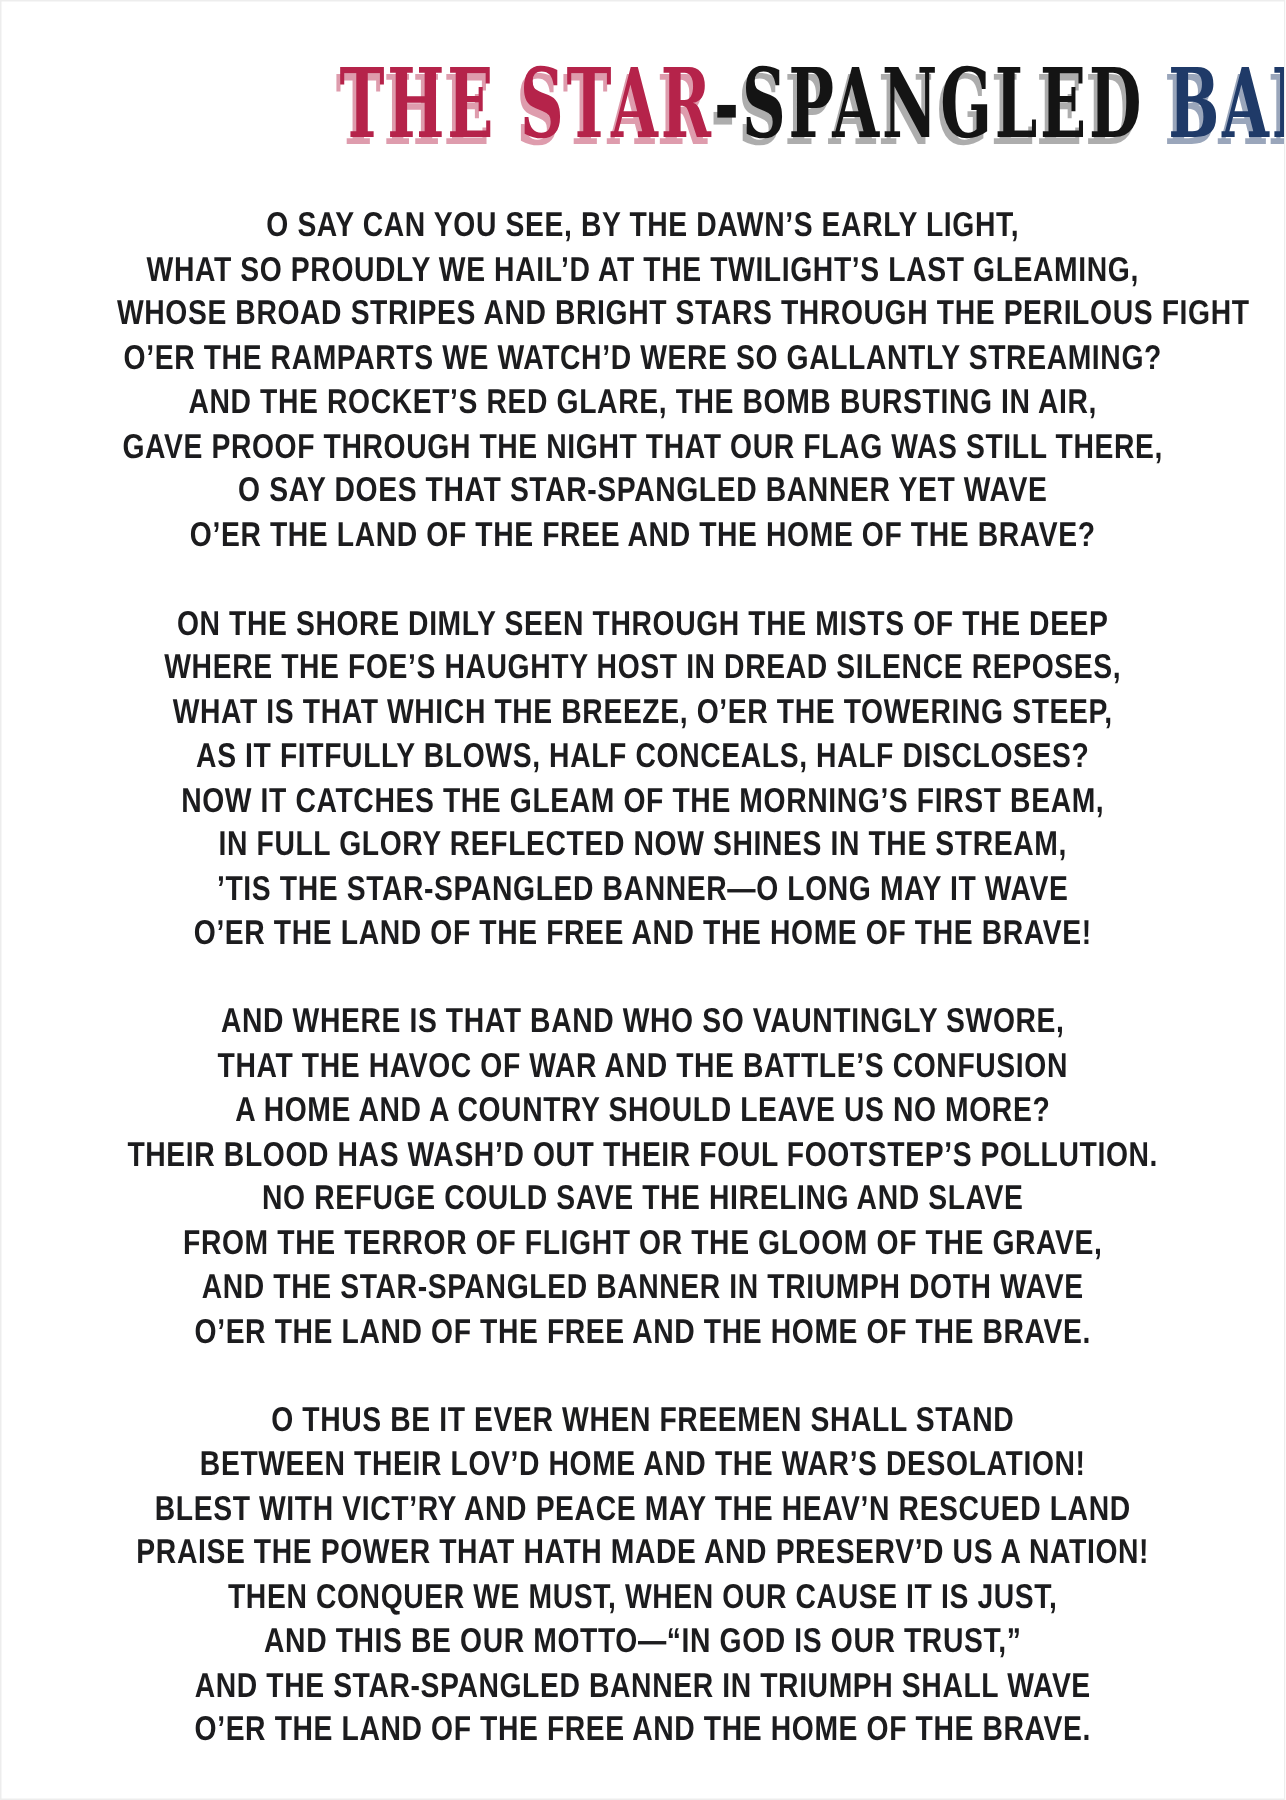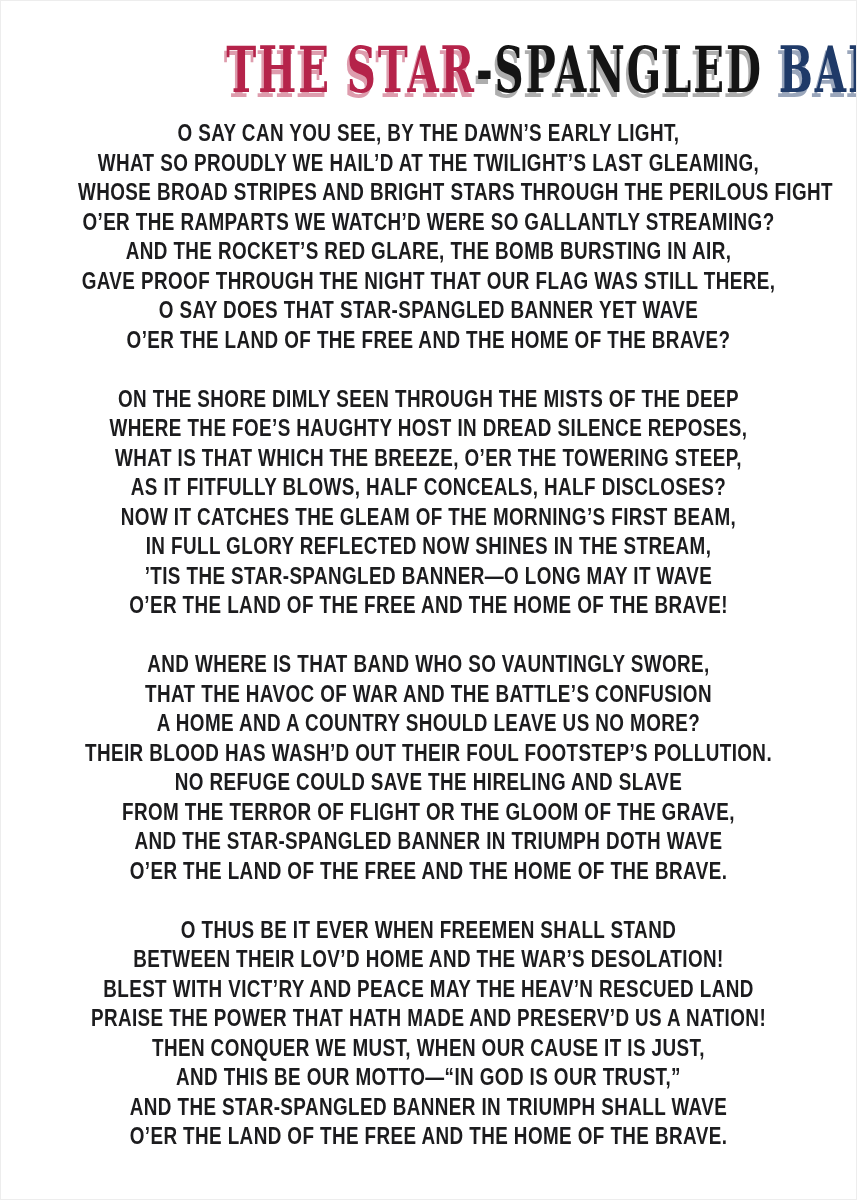--- a/index.html
+++ b/index.html
@@ -39,21 +39,21 @@
   }
   .title-seg-black {
     color: #141414;
     text-shadow: -4px 5px 0 rgba(20, 20, 20, 0.35);
   }
   .title-seg-blue {
     color: #1f3a68;
     text-shadow: -4px 5px 0 rgba(31, 58, 104, 0.45);
   }
   .poem {
-    margin-top: 18px;
+    margin-top: 34px;
   }
   .stanza + .stanza {
     margin-top: 29.5px;
   }
   .poem-line {
     display: block;
     white-space: nowrap;
     text-align: center;
     font-weight: bold;
     font-size: 23px;

